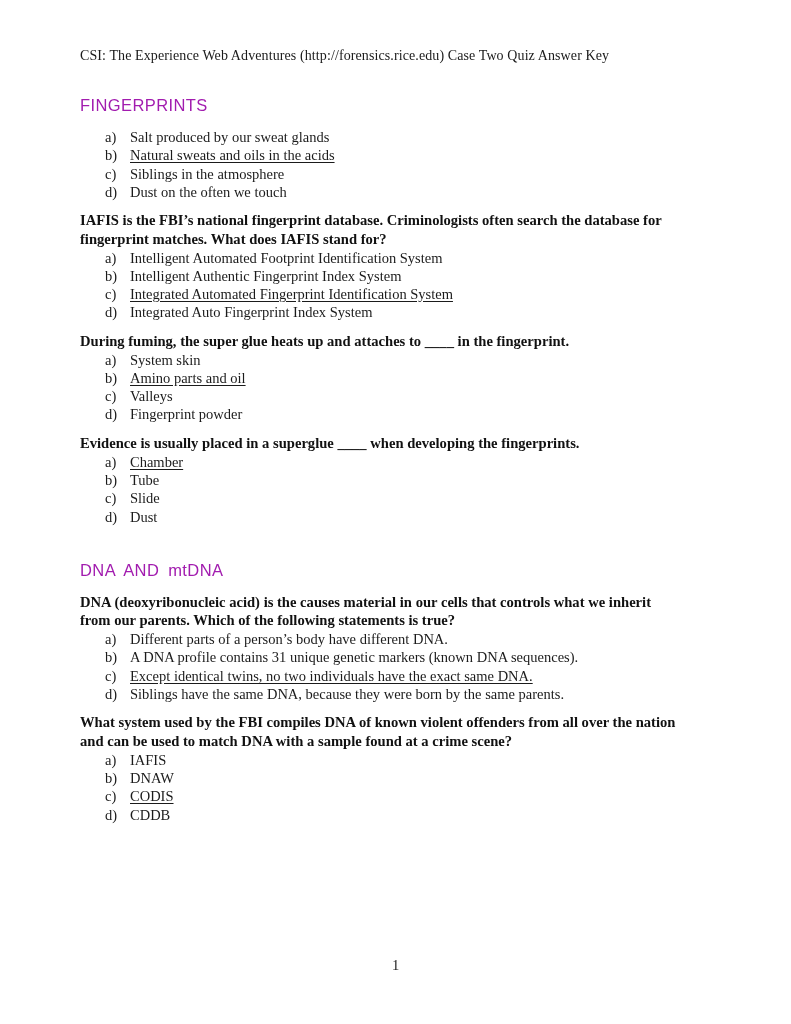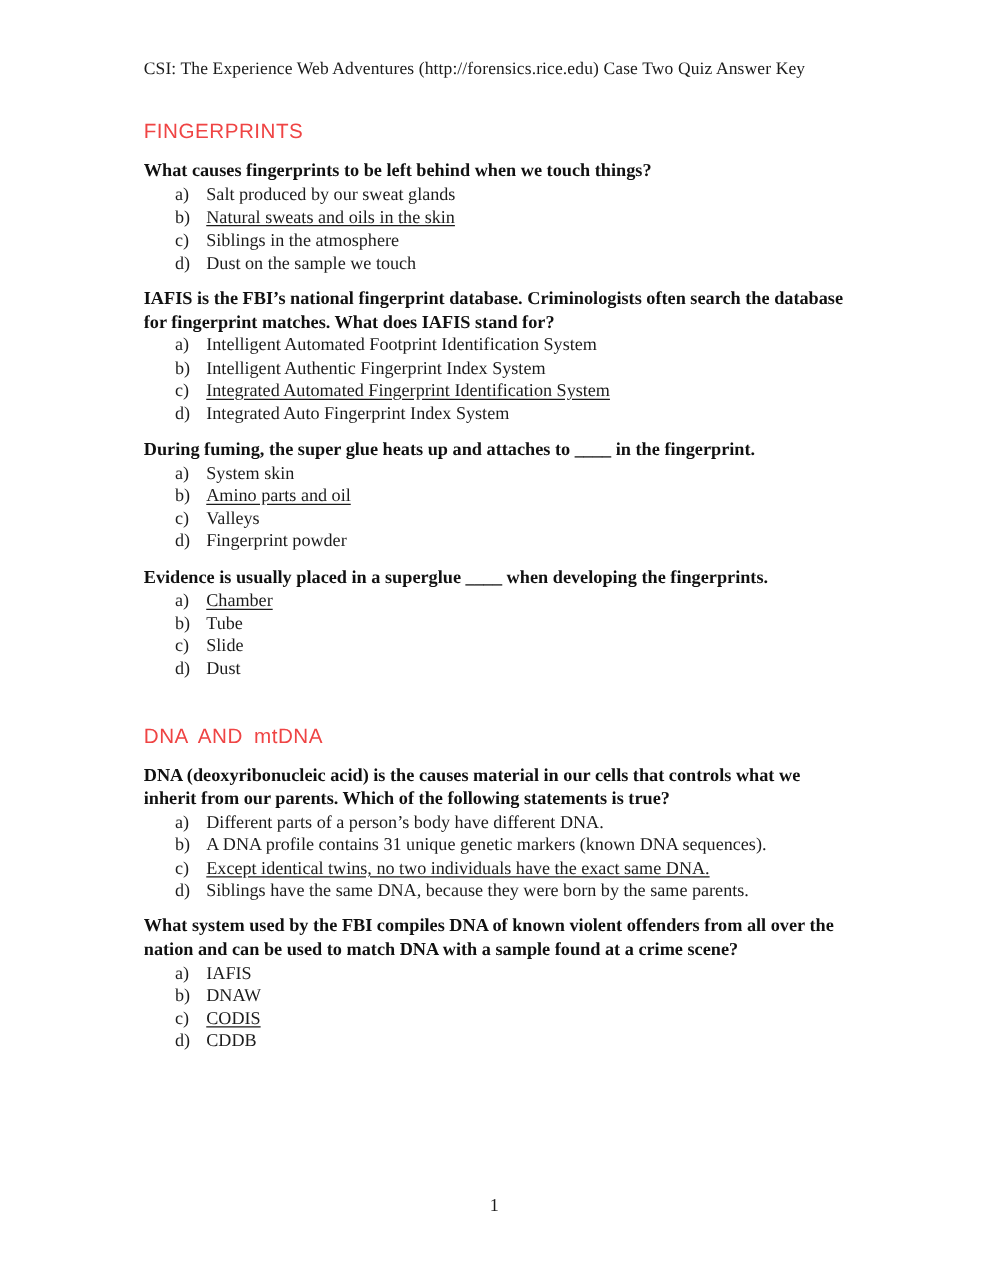--- a/index.html
+++ b/index.html
@@ -9,34 +9,34 @@
   }
   body {
     width: 791px;
     height: 1024px;
     position: relative;
     font-family: "Liberation Serif", serif;
     color: #111111;
     overflow: hidden;
   }
   .content {
-    padding: 47px 110px 0 115px;
+    padding: 47px 110px 0 80px;
   }
   .doc-header {
     font-size: 14px;
     line-height: 18px;
     letter-spacing: 0.1px;
     color: #1a1a1a;
   }
   .section { }
   .section-title {
     font-family: "Liberation Sans", sans-serif;
     font-size: 16.5px;
     line-height: 19px;
-    color: #ef4444;
+    color: #a21caf;
     word-spacing: 4px;
     letter-spacing: 0.4px;
   }
   .section-title.first { margin-top: 31px; }
   .section-title.second { margin-top: 35px; }
   .question-block { margin-top: 10px; }
   .question-block.after-title { margin-top: 13px; }
   .question-text {
     font-weight: 700;
     font-size: 14.6px;
@@ -74,37 +74,36 @@
 <body>
 
 <div class="content">
 
   <div class="doc-header">CSI: The Experience Web Adventures (http://forensics.rice.edu) Case Two Quiz Answer Key</div>
 
   <div class="section">
     <div class="section-title first">FINGERPRINTS</div>
 
     <div class="question-block after-title">
-      <div class="question-text">What causes fingerprints to be left behind when we touch things?</div>
       <div class="options">
         <div class="option">
           <span class="opt-letter">a)</span>
           <span class="opt-text">Salt produced by our sweat glands</span>
         </div>
         <div class="option">
           <span class="opt-letter">b)</span>
-          <span class="opt-text underline">Natural sweats and oils in the skin</span>
+          <span class="opt-text underline">Natural sweats and oils in the acids</span>
         </div>
         <div class="option">
           <span class="opt-letter">c)</span>
           <span class="opt-text">Siblings in the atmosphere</span>
         </div>
         <div class="option">
           <span class="opt-letter">d)</span>
-          <span class="opt-text">Dust on the sample we touch</span>
+          <span class="opt-text">Dust on the often we touch</span>
         </div>
       </div>
     </div>
 
     <div class="question-block">
       <div class="question-text">IAFIS is the FBI’s national fingerprint database. Criminologists often search the database for fingerprint matches. What does IAFIS stand for?</div>
       <div class="options">
         <div class="option">
           <span class="opt-letter">a)</span>
           <span class="opt-text">Intelligent Automated Footprint Identification System</span>

